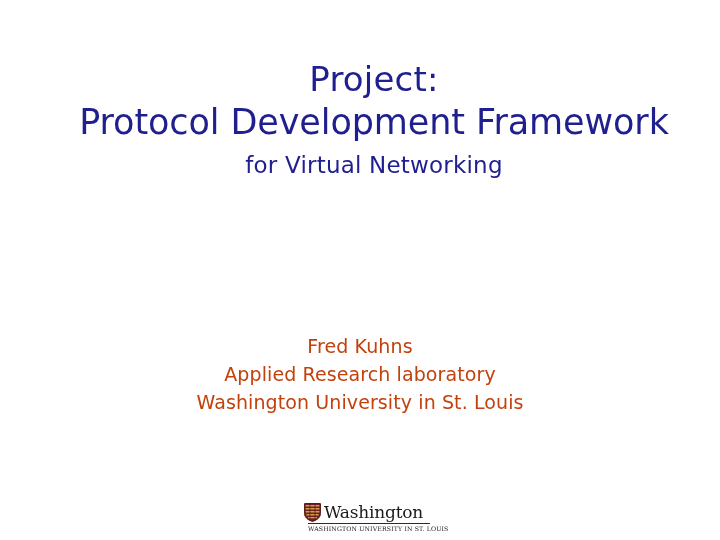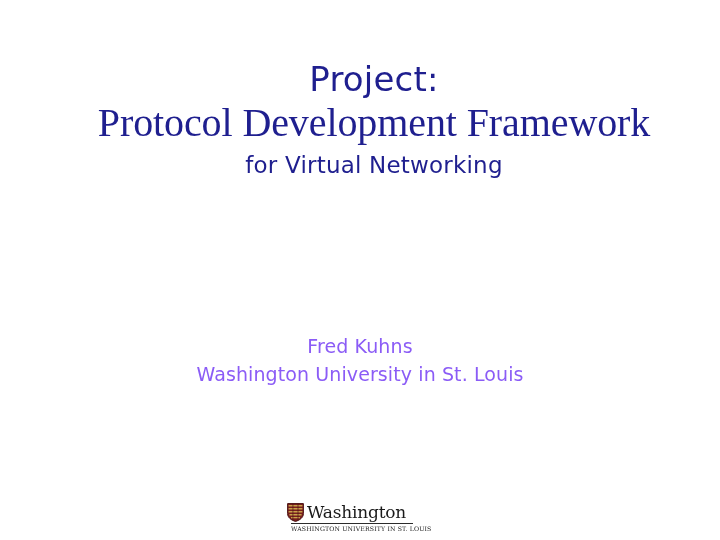--- a/index.html
+++ b/index.html
@@ -33,47 +33,47 @@
     color: #1f1f8f;
     font-family: "DejaVu Sans", sans-serif;
     font-size: 35px;
     line-height: 43px;
     font-weight: 400;
     letter-spacing: 0.2px;
     white-space: nowrap;
     padding-left: 28px;
   }
   .title-line.l1 { font-size: 34px; }
-  .title-line.l2 { font-size: 40px; letter-spacing: -0.1px; font-family: Liberation Serif, serif; }
+  .title-line.l2 { font-size: 35px; letter-spacing: -0.1px; }
   .title-line.l3 { font-size: 23px; }
 
   
   .body-block {
     position: absolute;
     left: 0;
     top: 332px;
     width: 712px;
     text-align: center;
   }
   .body-line {
     display: block;
-    color: #8b5cf6;
+    color: #c2410c;
     font-family: "DejaVu Sans", sans-serif;
     font-size: 19px;
     line-height: 28px;
     font-weight: 400;
     letter-spacing: 0.1px;
     white-space: nowrap;
     padding-left: 8px;
   }
 
   
   .logo {
     position: absolute;
-    left: 287px;
+    left: 304px;
     top: 500px;
     width: 130px;
     height: 36px;
   }
   .logo-row {
     display: flex;
     align-items: flex-end;
     height: 22px;
   }
   .crest {
@@ -123,20 +123,21 @@
 <div class="slide">
 
   <div class="title-block">
     <span class="title-line l1">Project:</span>
     <span class="title-line l2">Protocol Development Framework</span>
     <span class="title-line l3">for Virtual Networking</span>
   </div>
 
   <div class="body-block">
     <span class="body-line">Fred Kuhns</span>
+    <span class="body-line">Applied Research laboratory</span>
     <span class="body-line">Washington University in St. Louis</span>
   </div>
 
   <div class="logo">
     <div class="logo-row">
       <span class="crest">
         <svg class="crest-shield" viewBox="0 0 17 19" xmlns="http://www.w3.org/2000/svg">
           <path d="M0.6 0.6 H16.4 V10.5 C16.4 14.6 12.8 17.2 8.5 18.4 C4.2 17.2 0.6 14.6 0.6 10.5 Z" fill="#7a1f1f" stroke="#4a1212" stroke-width="1"></path>
           <rect x="1.6" y="2.0" width="13.8" height="1.5" fill="#c9a24a"></rect>
           <rect x="1.6" y="5.0" width="13.8" height="1.5" fill="#c9a24a"></rect>

